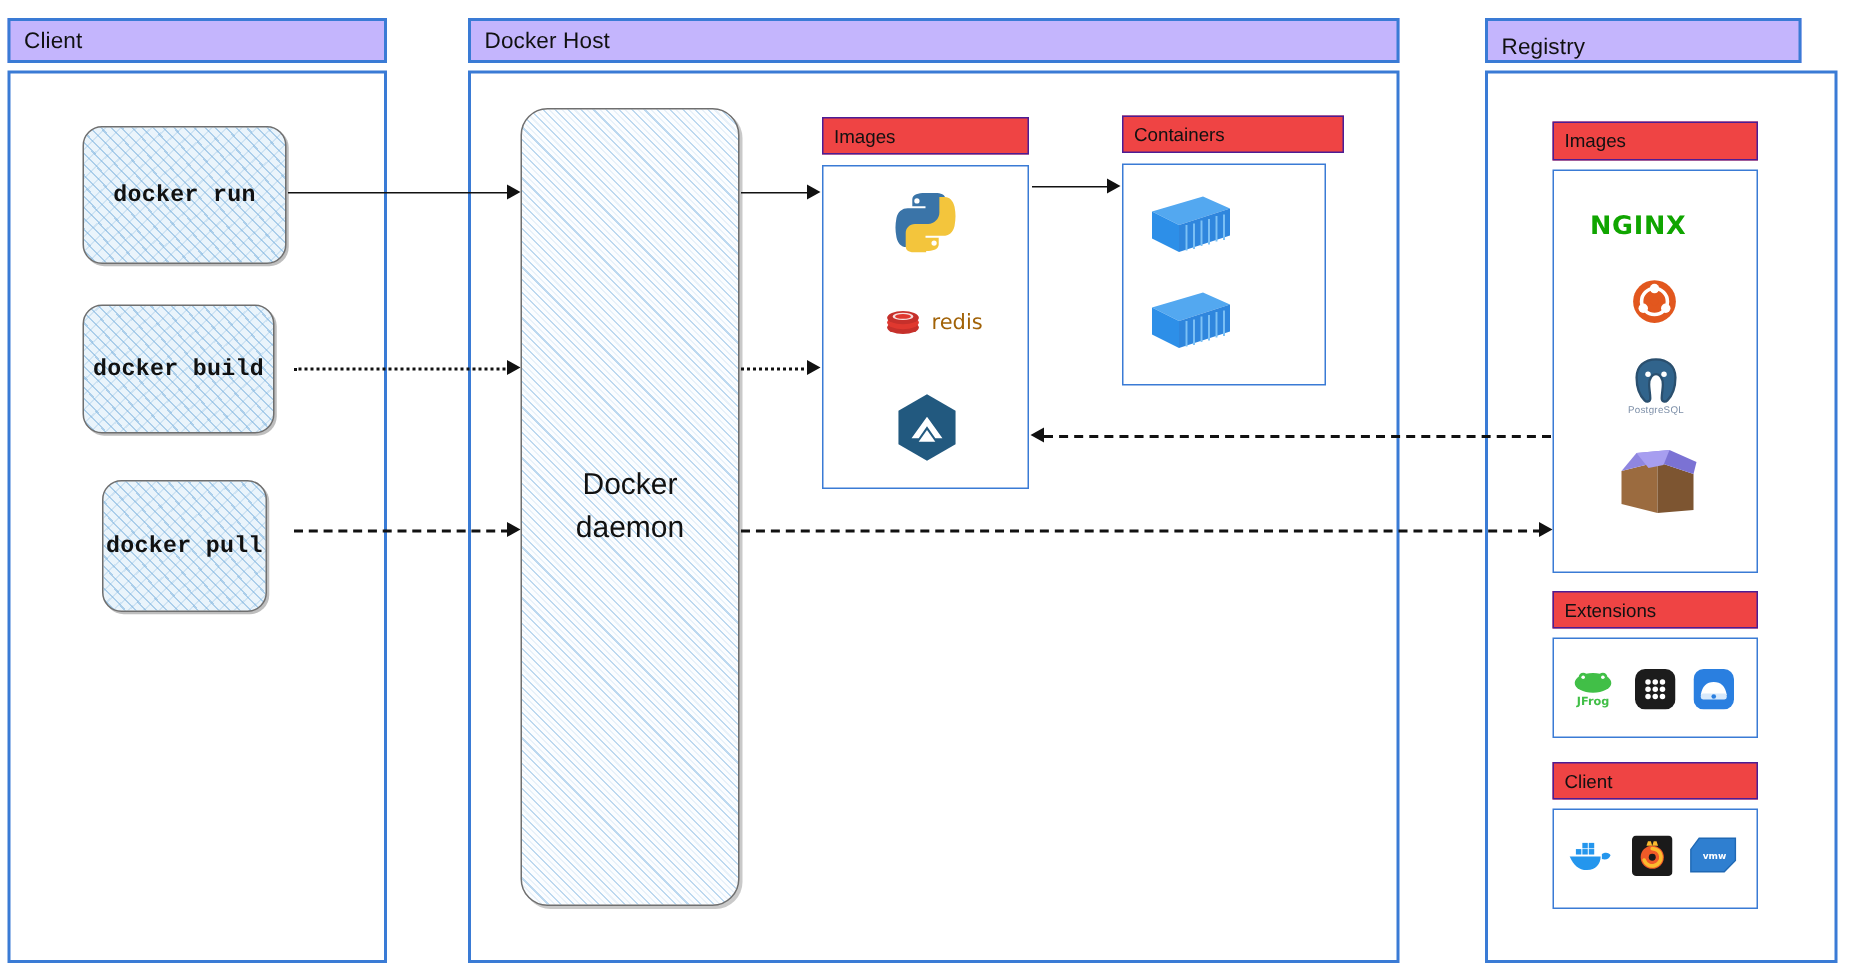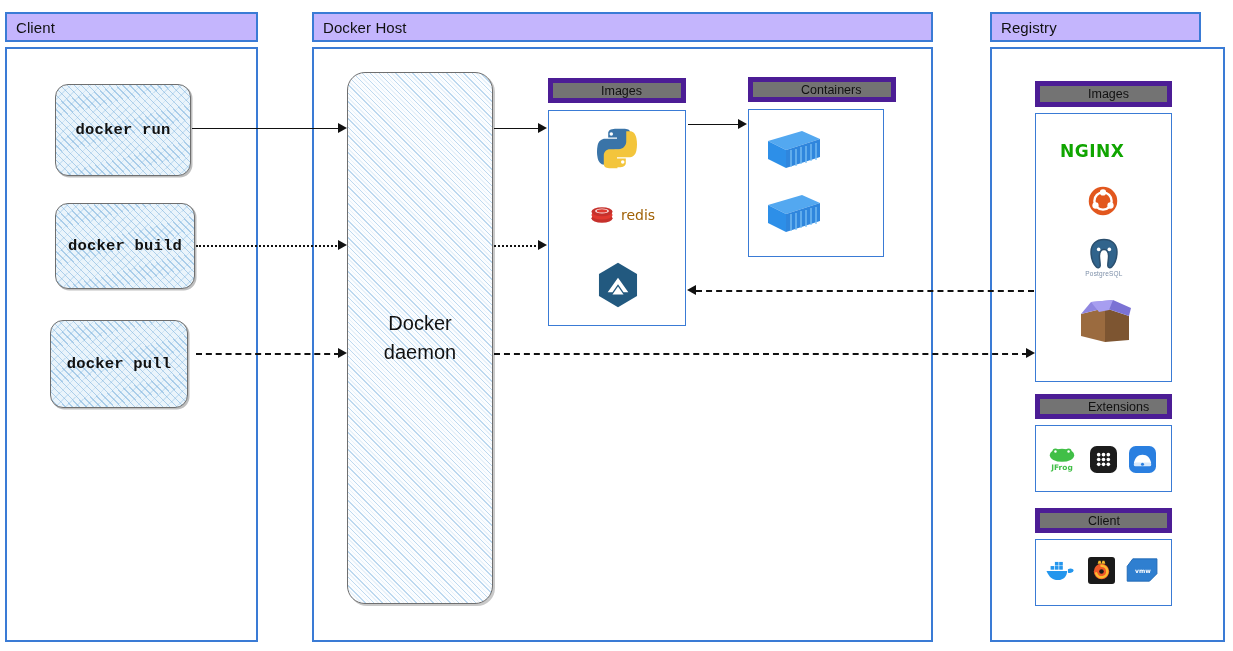--- a/index.html
+++ b/index.html
@@ -5,22 +5,22 @@
   html,body{margin:0;padding:0;background:#ffffff;}
   body{width:1233px;height:651px;position:relative;overflow:hidden;
        font-family:"Liberation Sans",sans-serif;color:#000;}
 
   .frame-label{position:absolute;border:2px solid #3a7bd5;background:#c4b5fd;
                box-sizing:border-box;display:flex;align-items:center;}
   .frame-label span{font-size:15px;padding-left:9px;letter-spacing:.1px;color:#111;}
   .frame-body{position:absolute;border:2px solid #3a7bd5;background:#fff;box-sizing:border-box;}
 
   
-  .panel-label{position:absolute;border:5px solid #4c1d95;background:#737373;
-               box-sizing:border-box;display:flex;align-items:center;padding-left:41px;}
+  .panel-label{position:absolute;border:1px solid #4c1d95;background:#ef4444;
+               box-sizing:border-box;display:flex;align-items:center;}
   .panel-label span{font-size:12.5px;padding-left:7px;color:#111;}
   .panel-body{position:absolute;border:1.5px solid #3a7bd5;background:#fff;box-sizing:border-box;}
 
   
   .cmd-box{position:absolute;border:1.4px solid #6f6f6f;border-radius:13px;
            box-sizing:border-box;display:flex;align-items:center;justify-content:center;
            background-color:#eaf4fb;
            background-image:repeating-linear-gradient(46deg,rgba(120,175,220,.55) 0 1px,rgba(255,255,255,0) 1px 5px),
                             repeating-linear-gradient(-44deg,rgba(150,195,230,.33) 0 1px,rgba(255,255,255,0) 1px 7px);
            box-shadow:1.5px 1.5px 0 rgba(110,110,110,.45);}
@@ -54,24 +54,24 @@
 <body>
 
 <div class="frame-label" style="left:5px;top:12px;width:253px;height:30px;">
   <span>Client</span>
 </div>
 <div class="frame-body" style="left:5px;top:47px;width:253px;height:595px;"></div>
 
 <div class="cmd-box" style="left:55px;top:84px;width:136px;height:92px;">
   <span>docker run</span>
 </div>
-<div class="cmd-box" style="left:55px;top:203px;width:140px;height:86px;">
+<div class="cmd-box" style="left:55px;top:203px;width:128px;height:86px;">
   <span>docker build</span>
 </div>
-<div class="cmd-box" style="left:50px;top:320px;width:138px;height:88px;">
+<div class="cmd-box" style="left:68px;top:320px;width:110px;height:88px;">
   <span>docker pull</span>
 </div>
 
 <div class="frame-label" style="left:312px;top:12px;width:621px;height:30px;">
   <span>Docker Host</span>
 </div>
 <div class="frame-body" style="left:312px;top:47px;width:621px;height:595px;"></div>
 
 <div class="daemon" style="left:347px;top:72px;width:146px;height:532px;">
   <span>
@@ -142,21 +142,21 @@
       <line x1="29" y1="23" x2="29" y2="40"></line>
         <line x1="34" y1="22" x2="34" y2="39"></line>
       <line x1="39" y1="20" x2="39" y2="37"></line>
         <line x1="44" y1="19" x2="44" y2="36"></line>
       <line x1="49" y1="17" x2="49" y2="34"></line>
         <line x1="54" y1="16" x2="54" y2="33"></line>
     </g>
   </svg>
 </div>
 
-<div class="frame-label" style="left:990px;top:12px;width:211px;height:30px;">
+<div class="frame-label" style="left:990px;top:12px;width:211px;height:30px;align-items:flex-end;">
   <span>Registry</span>
 </div>
 <div class="frame-body" style="left:990px;top:47px;width:235px;height:595px;"></div>
 
 <div class="panel-label" style="left:1035px;top:81px;width:137px;height:26px;">
   <span>Images</span>
 </div>
 <div class="panel-body" style="left:1035px;top:113px;width:137px;height:269px;"></div>
 
 <div class="logo" style="left:1060px;top:138px;width:88px;height:26px;">

